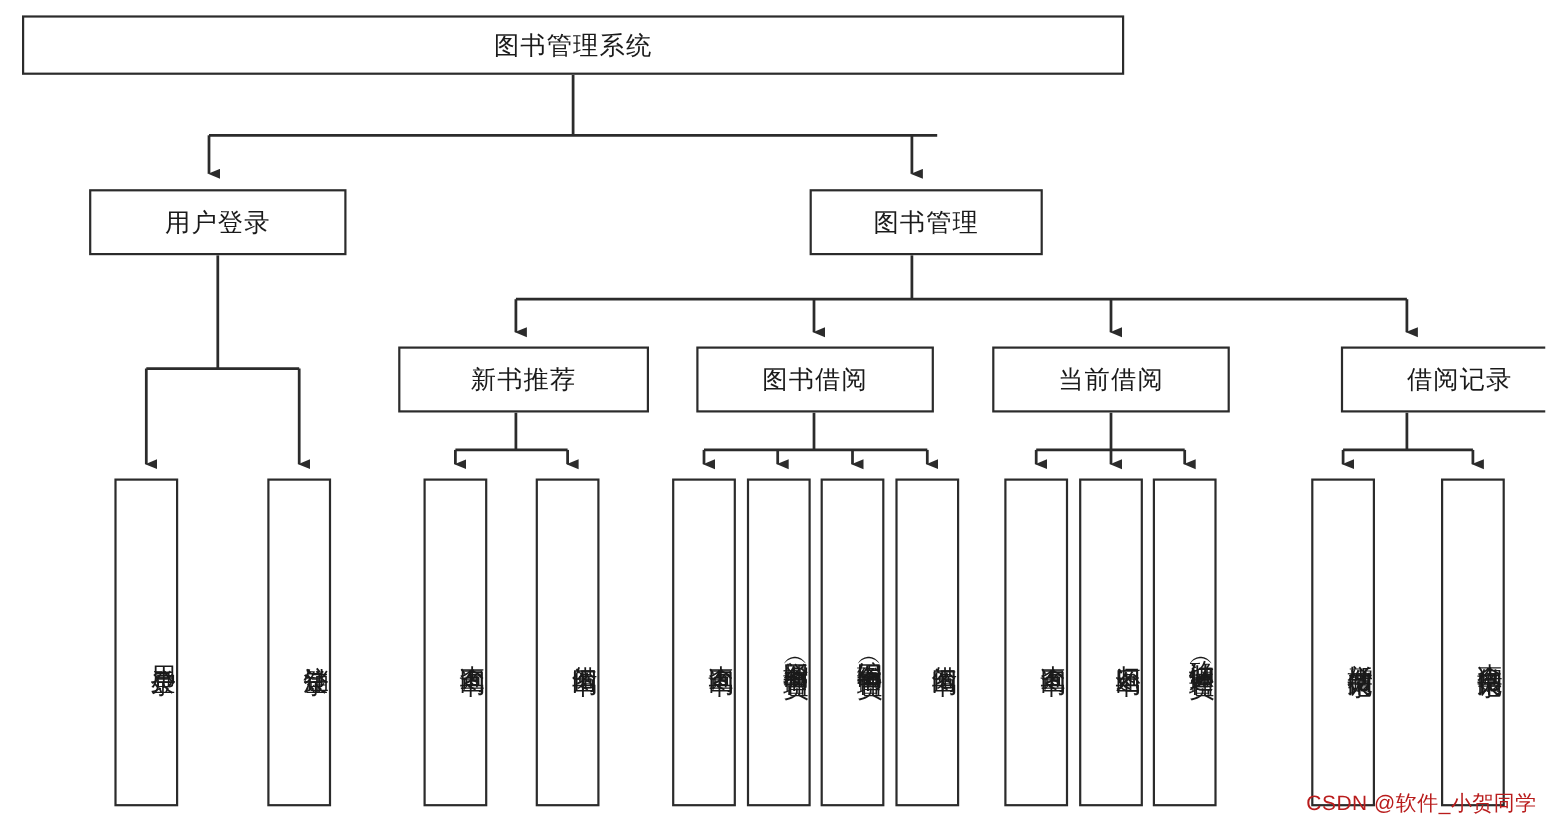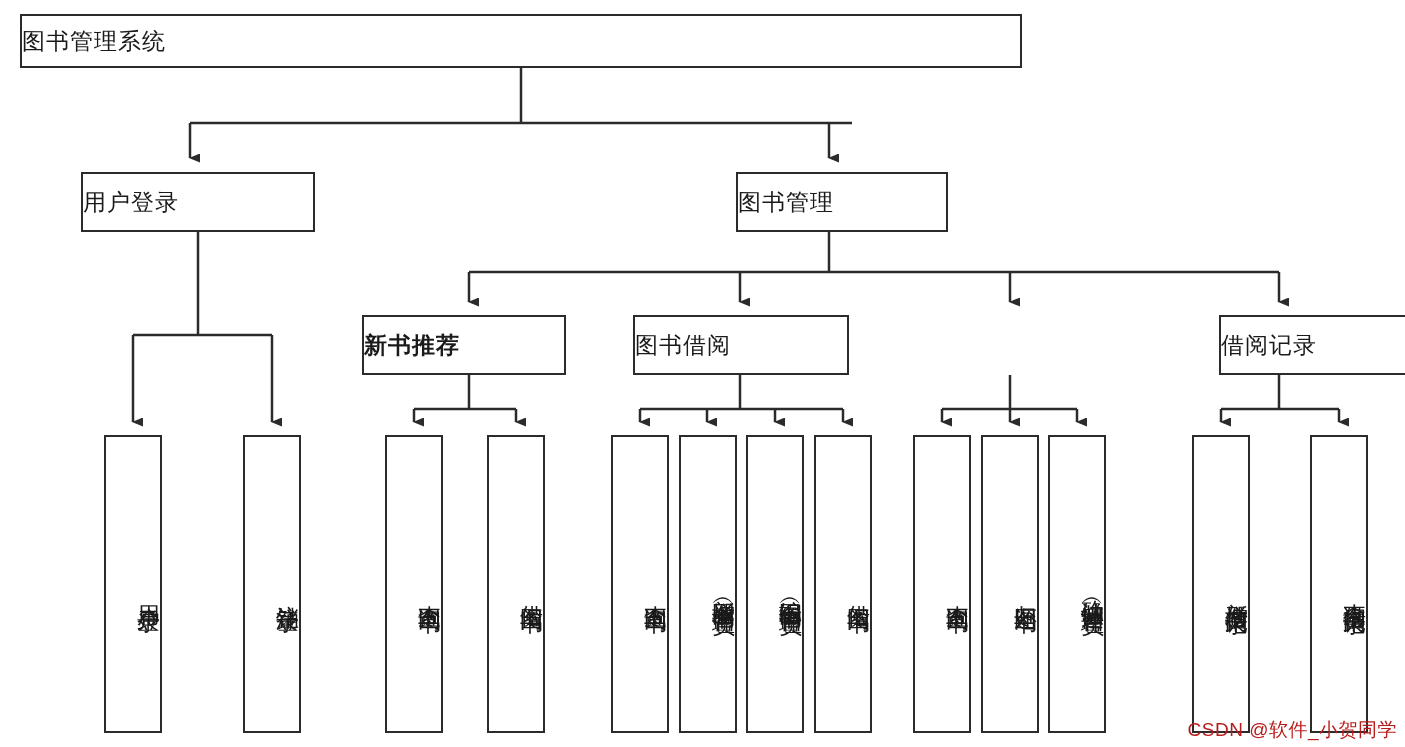--- a/index.html
+++ b/index.html
@@ -25,20 +25,21 @@
     height: 747px;
     pointer-events: none;
   }
   .node {
     position: absolute;
     box-sizing: border-box;
     border: 2.5px solid #2b2b2b;
     background: #ffffff;
     display: flex;
     align-items: center;
+    justify-content: center;
     color: #1a1a1a;
   }
   .node.h {
     font-size: 23px;
     letter-spacing: 1px;
   }
   .node.v {
     writing-mode: vertical-rl;
     text-orientation: upright;
     font-size: 23px;
@@ -122,25 +123,28 @@
     <span>图书管理系统</span>
   </div>
 
   <div class="node h" style="left:81px; top:172px; width:234px; height:60px;">
     <span>用户登录</span>
   </div>
   <div class="node h" style="left:736px; top:172px; width:212px; height:60px;">
     <span>图书管理</span>
   </div>
 
-  <div class="node h" style="left:362px; top:315px; width:204px; height:60px;font-weight:bold;">
+  <div class="node h" style="left:362px; top:315px; width:228px; height:60px;">
     <span>新书推荐</span>
   </div>
   <div class="node h" style="left:633px; top:315px; width:216px; height:60px;">
     <span>图书借阅</span>
+  </div>
+  <div class="node h" style="left:902px; top:315px; width:216px; height:60px;">
+    <span>当前借阅</span>
   </div>
   <div class="node h" style="left:1171px; top:315px; width:216px; height:60px;margin-left:48px;">
     <span>借阅记录</span>
   </div>
 
   <div class="node v" style="left:104px; top:435px; width:58px; height:298px;">
     <span>用户登录</span>
   </div>
   <div class="node v" style="left:243px; top:435px; width:58px; height:298px;">
     <span>注销登录</span>

